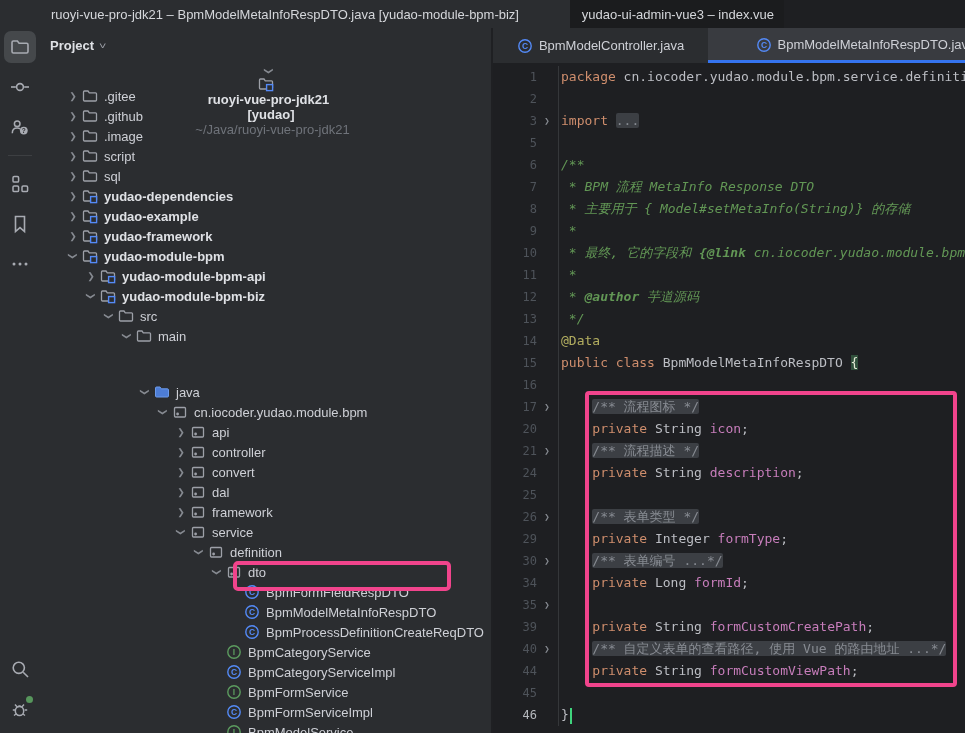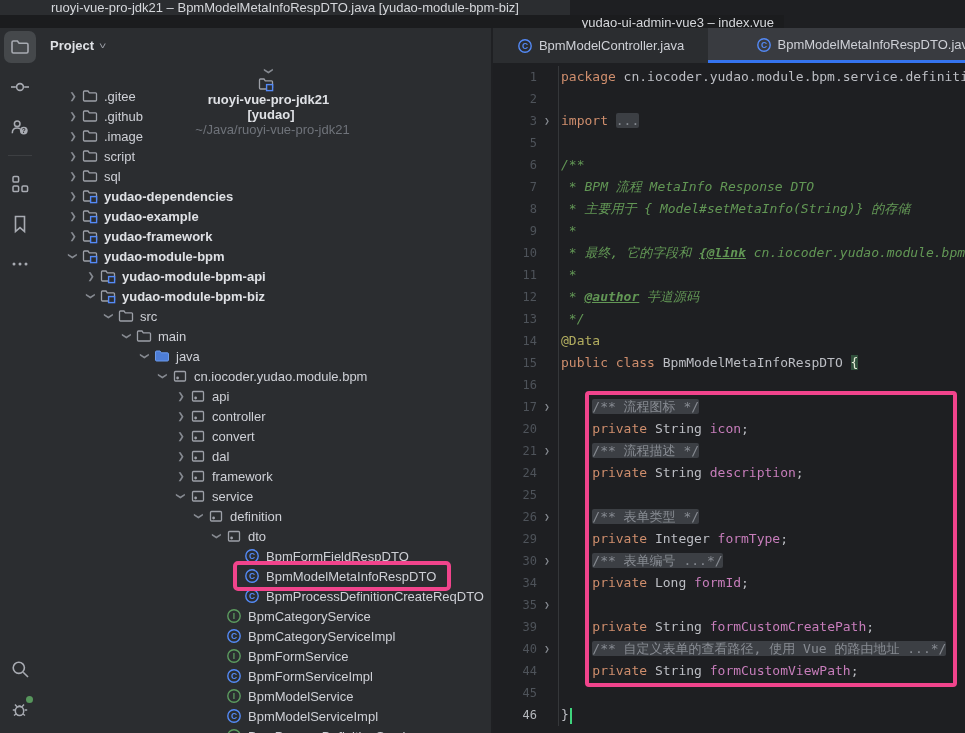--- a/index.html
+++ b/index.html
@@ -1,21 +1,21 @@
 <!DOCTYPE html>
 <html style="--accent: #3574f0; --pink: #f1448c; --sel: #1e3450;"><head>
 <meta charset="utf-8">
 <style>
   :root{
     --accent:#3574f0; --pink:#f1448c; --sel:#1e3450;
   }
   *{box-sizing:border-box; margin:0; padding:0;}
   html,body{width:965px;height:733px;overflow:hidden;background:#1e1f22;
     font-family:"Liberation Sans",sans-serif;}
-  .titlebar{position:absolute;top:0;left:0;width:784px;height:28px;display:flex;flex-direction:column;}
+  .titlebar{position:absolute;top:0;left:0;width:784px;height:28px;display:flex;}
   .titlebar .tb-left{width:570px;height:28px;background:#2b2d30;display:flex;
     align-items:center;justify-content:center;}
   .titlebar .tb-right{flex:1;height:28px;background:#1b1c1e;display:flex;
     align-items:center;justify-content:flex-end;padding-right:10px;}
   .tb-text{font-size:13px;color:#d5d7db;white-space:nowrap;}
   .main{position:absolute;top:28px;left:0;width:784px;height:705px;display:flex;}
 
   
   .stripe{width:40px;height:100%;background:#2b2d30;display:flex;flex-direction:column;
     align-items:center;padding-top:3px;flex-shrink:0;}
@@ -63,21 +63,21 @@
   .gut{width:66px;height:22px;border-right:1px solid #35373a;display:flex;align-items:center;
     flex-shrink:0;}
   .gut .num{width:44px;text-align:right;font-size:12px;color:#4e535a;}
   .gut .num.cur{color:#b5b8bd;}
   .gut .fold{width:20px;text-align:center;font-size:9px;color:#868a91;}
   .cl{padding-left:2px;font-size:13px;line-height:22px;}
   .tk-kw{color:#cf8e6d;}
   .tk-plain{color:#bcbec4;}
   .tk-field{color:#c77dbb;}
   .tk-doc{color:#629755;font-style:italic;}
-  .tk-doctag{color:#629755;font-style:italic;font-weight:bold;text-decoration:underline;}
+  .tk-doctag{color:#629755;font-style:italic;font-weight:bold;}
   .tk-ann{color:#b3ae60;}
   .tk-folded{color:#878b92;background:#3c3f44;border-radius:2px;}
   .tk-fdoc{color:#878b92;background:#3c3f44;border-radius:2px;}
   .tk-brace{color:#e2e8d5;background:#31503c;}
   .caret{display:inline-block;width:2px;height:16px;background:#3fd47d;
     vertical-align:middle;margin-left:1px;}
   .anno-code{left:92px;top:328px;width:372px;height:296px;border-radius:4px;}
 </style>
 </head>
 <body>
@@ -300,21 +300,21 @@
         </div>
         <div class="tree-row" style="padding-left: 78px;">
           <span class="chev open">❯</span>
           <span class="ticon">
             <svg width="16" height="16" viewBox="0 0 16 16">
               <path d="M1.5 4 C1.5 3.4 2 3 2.5 3 H6 l1.3 1.8 H13.5 C14 4.8 14.5 5.2 14.5 5.8 V12 C14.5 12.6 14 13 13.5 13 H2.5 C2 13 1.5 12.6 1.5 12 Z" fill="none" stroke="#9da0a8" stroke-width="1.3"></path>
             </svg>
           </span>
           <span class="tlabel">main</span>
         </div>
-        <div class="tree-row" style="padding-left: 96px;">
+        <div class="tree-row" style="padding-left: 96px; margin-top: 36px;">
           <span class="chev open">❯</span>
           <span class="ticon">
             <svg width="16" height="16" viewBox="0 0 16 16">
               <path d="M1.5 4 C1.5 3.4 2 3 2.5 3 H6 l1.3 1.8 H13.5 C14 4.8 14.5 5.2 14.5 5.8 V12 C14.5 12.6 14 13 13.5 13 H2.5 C2 13 1.5 12.6 1.5 12 Z" fill="#4d7dd6" stroke="#6c9bea" stroke-width="1"></path>
             </svg>
           </span>
           <span class="tlabel">java</span>
         </div>
         <div class="tree-row" style="padding-left: 114px;">
           <span class="chev open">❯</span>

